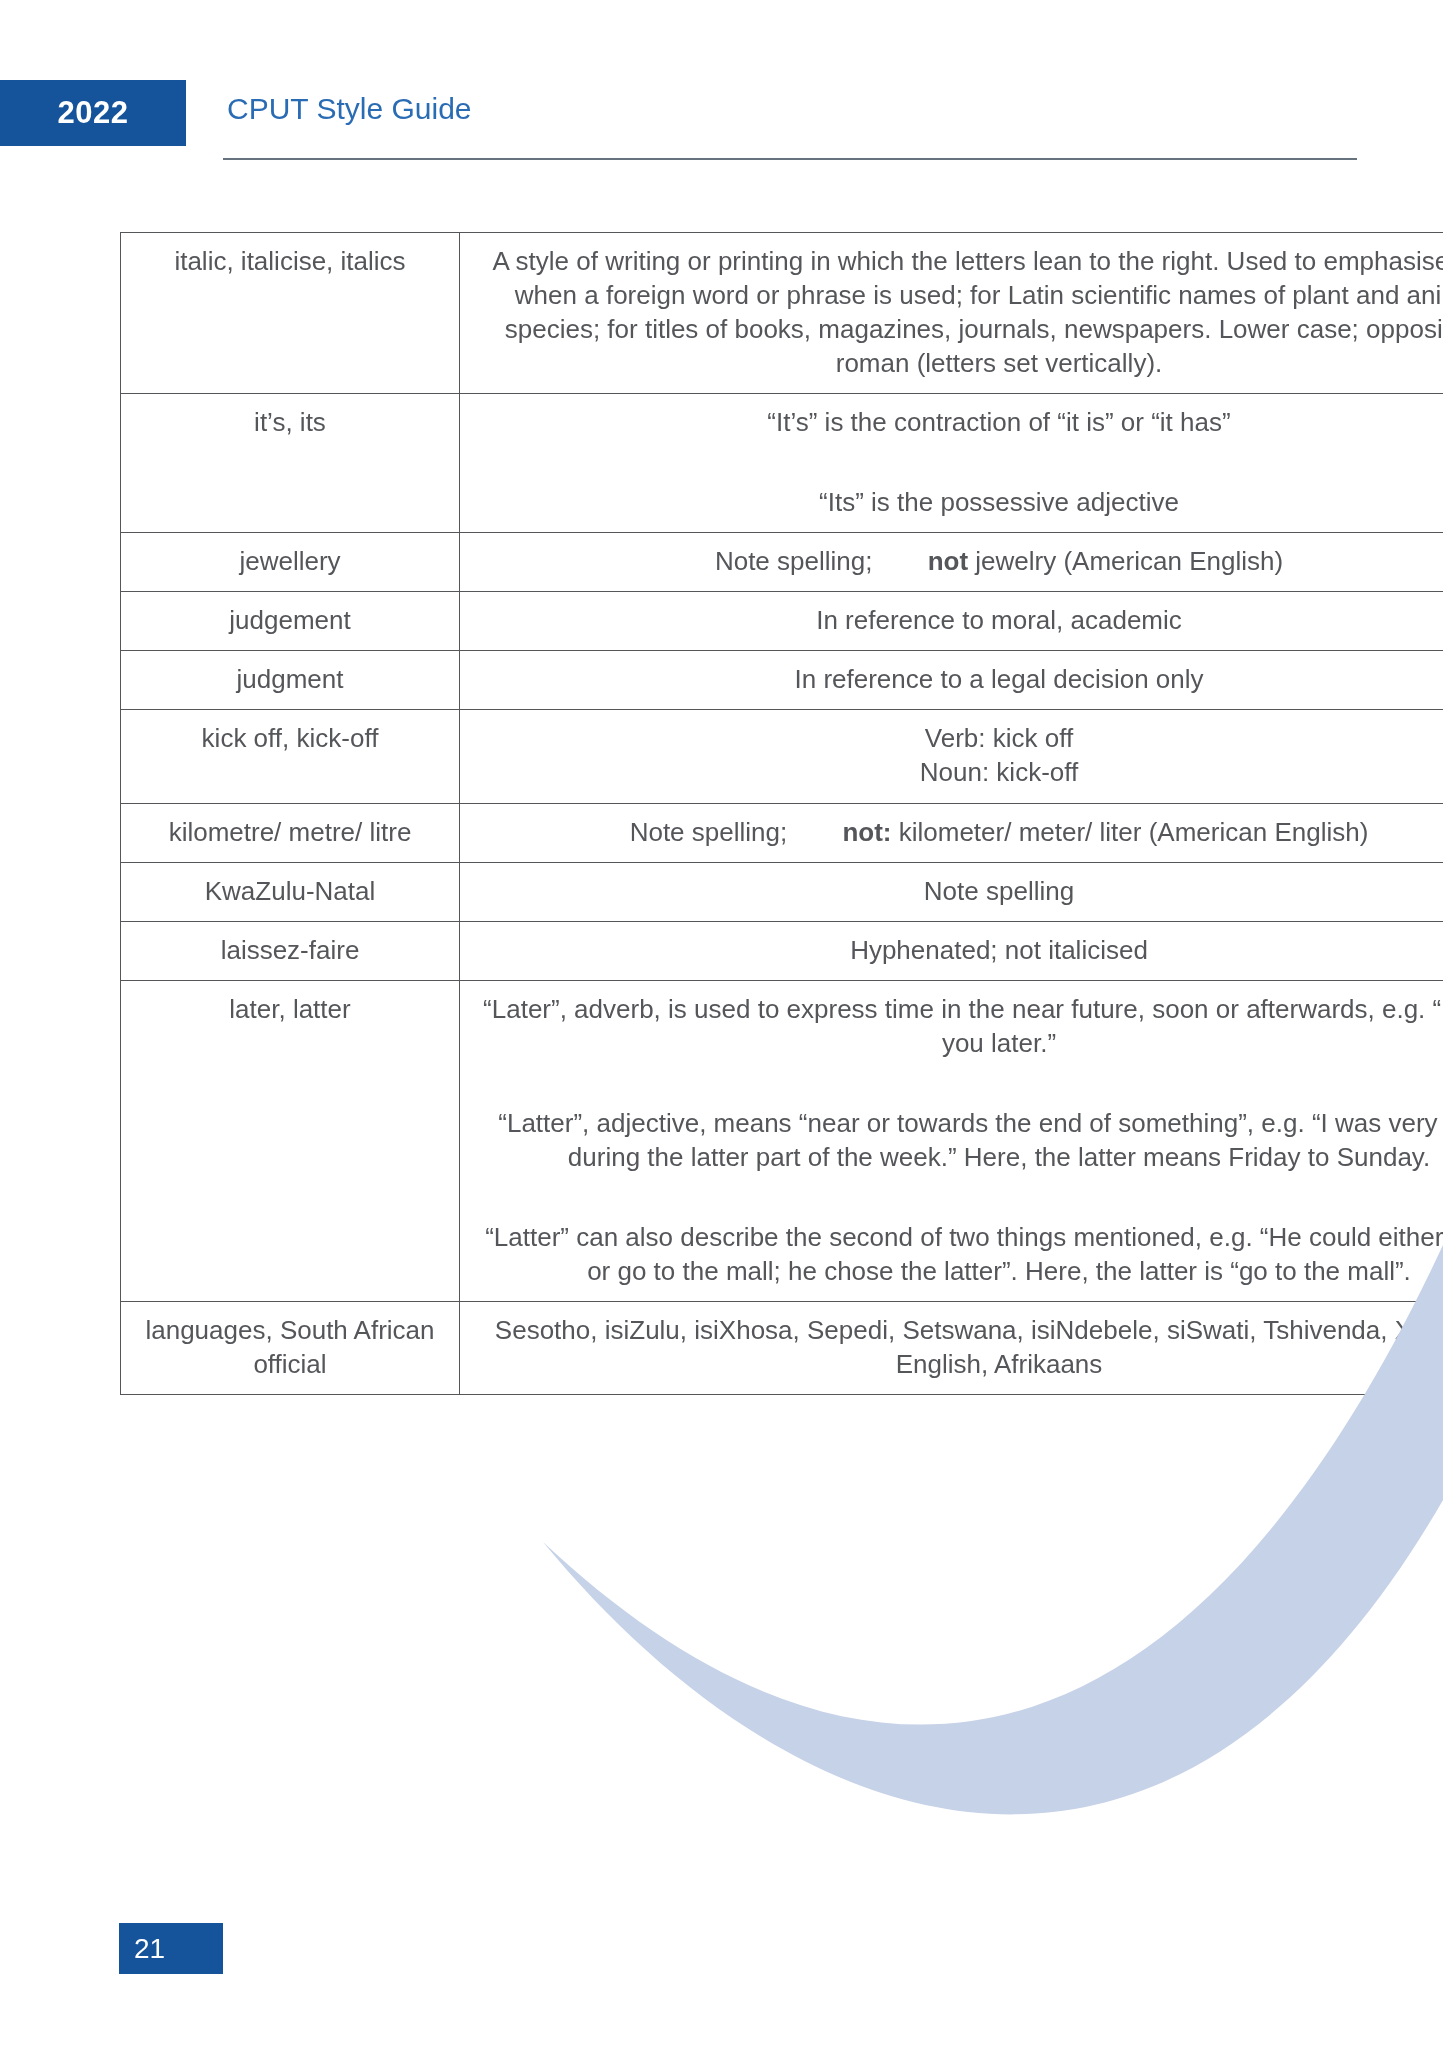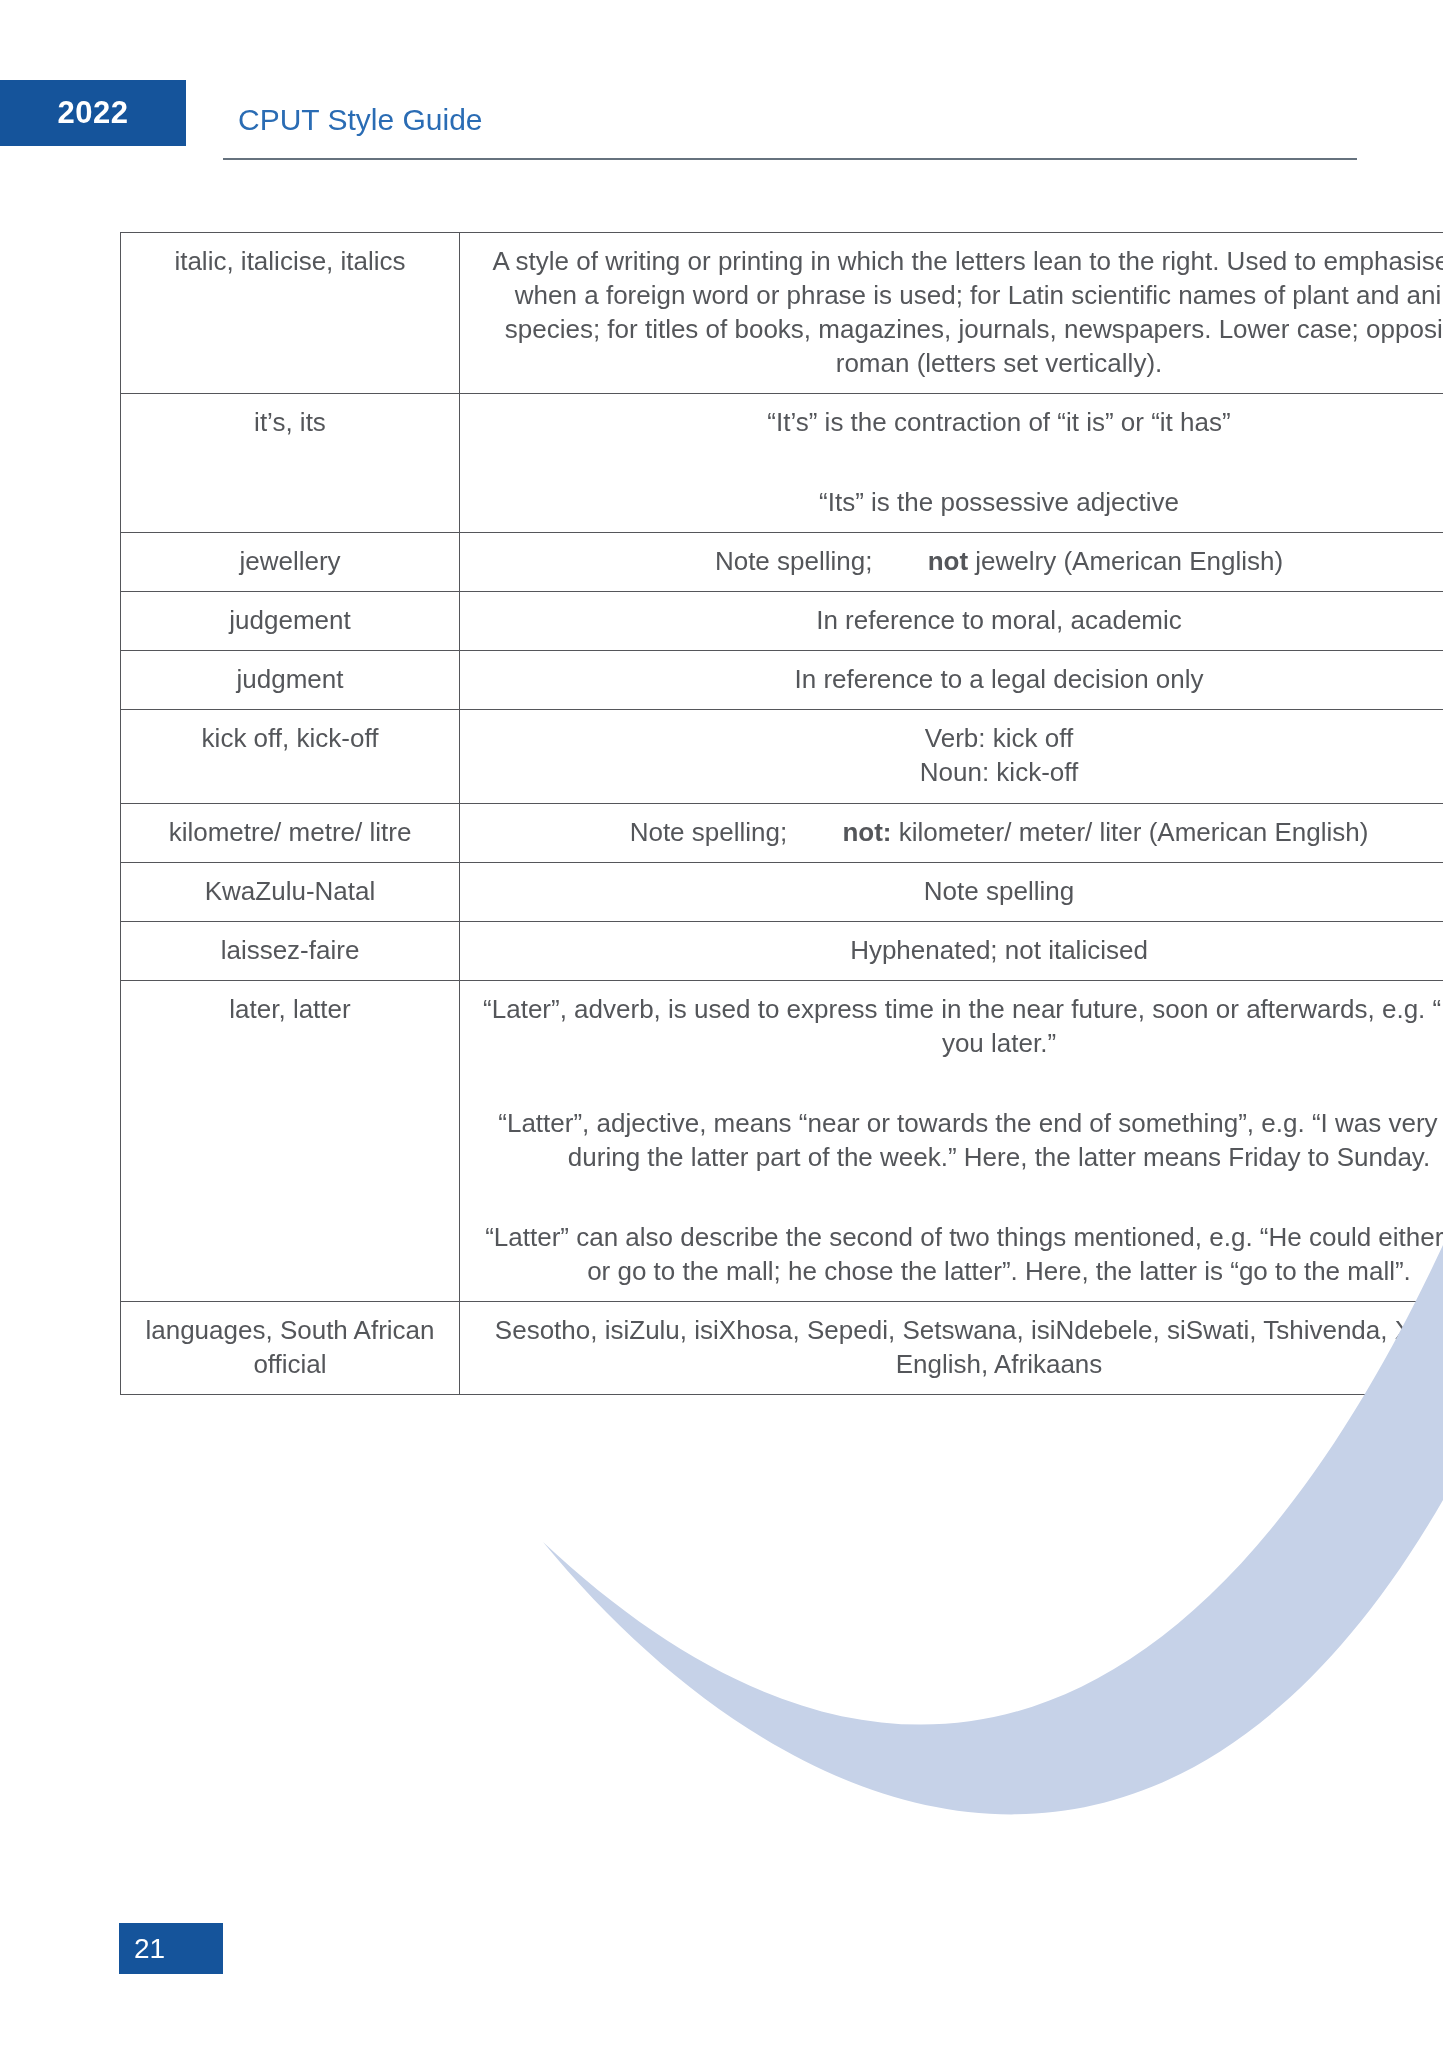--- a/index.html
+++ b/index.html
@@ -22,21 +22,21 @@
   }
   .year-box span {
     color: #ffffff;
     font-size: 31px;
     font-weight: 700;
     letter-spacing: 0.5px;
   }
   .page-title {
     position: absolute;
     left: 223px; top: 88px;
-    margin: 15px;
+    margin: 4px;
     font-size: 30px;
     font-weight: 400;
     color: var(--title_blue, #2a6cb4);
   }
   .header-rule {
     position: absolute;
     left: 223px; top: 158px;
     width: 1134px; height: 2px;
     background: var(--rule_gray, #66727e);
   }

